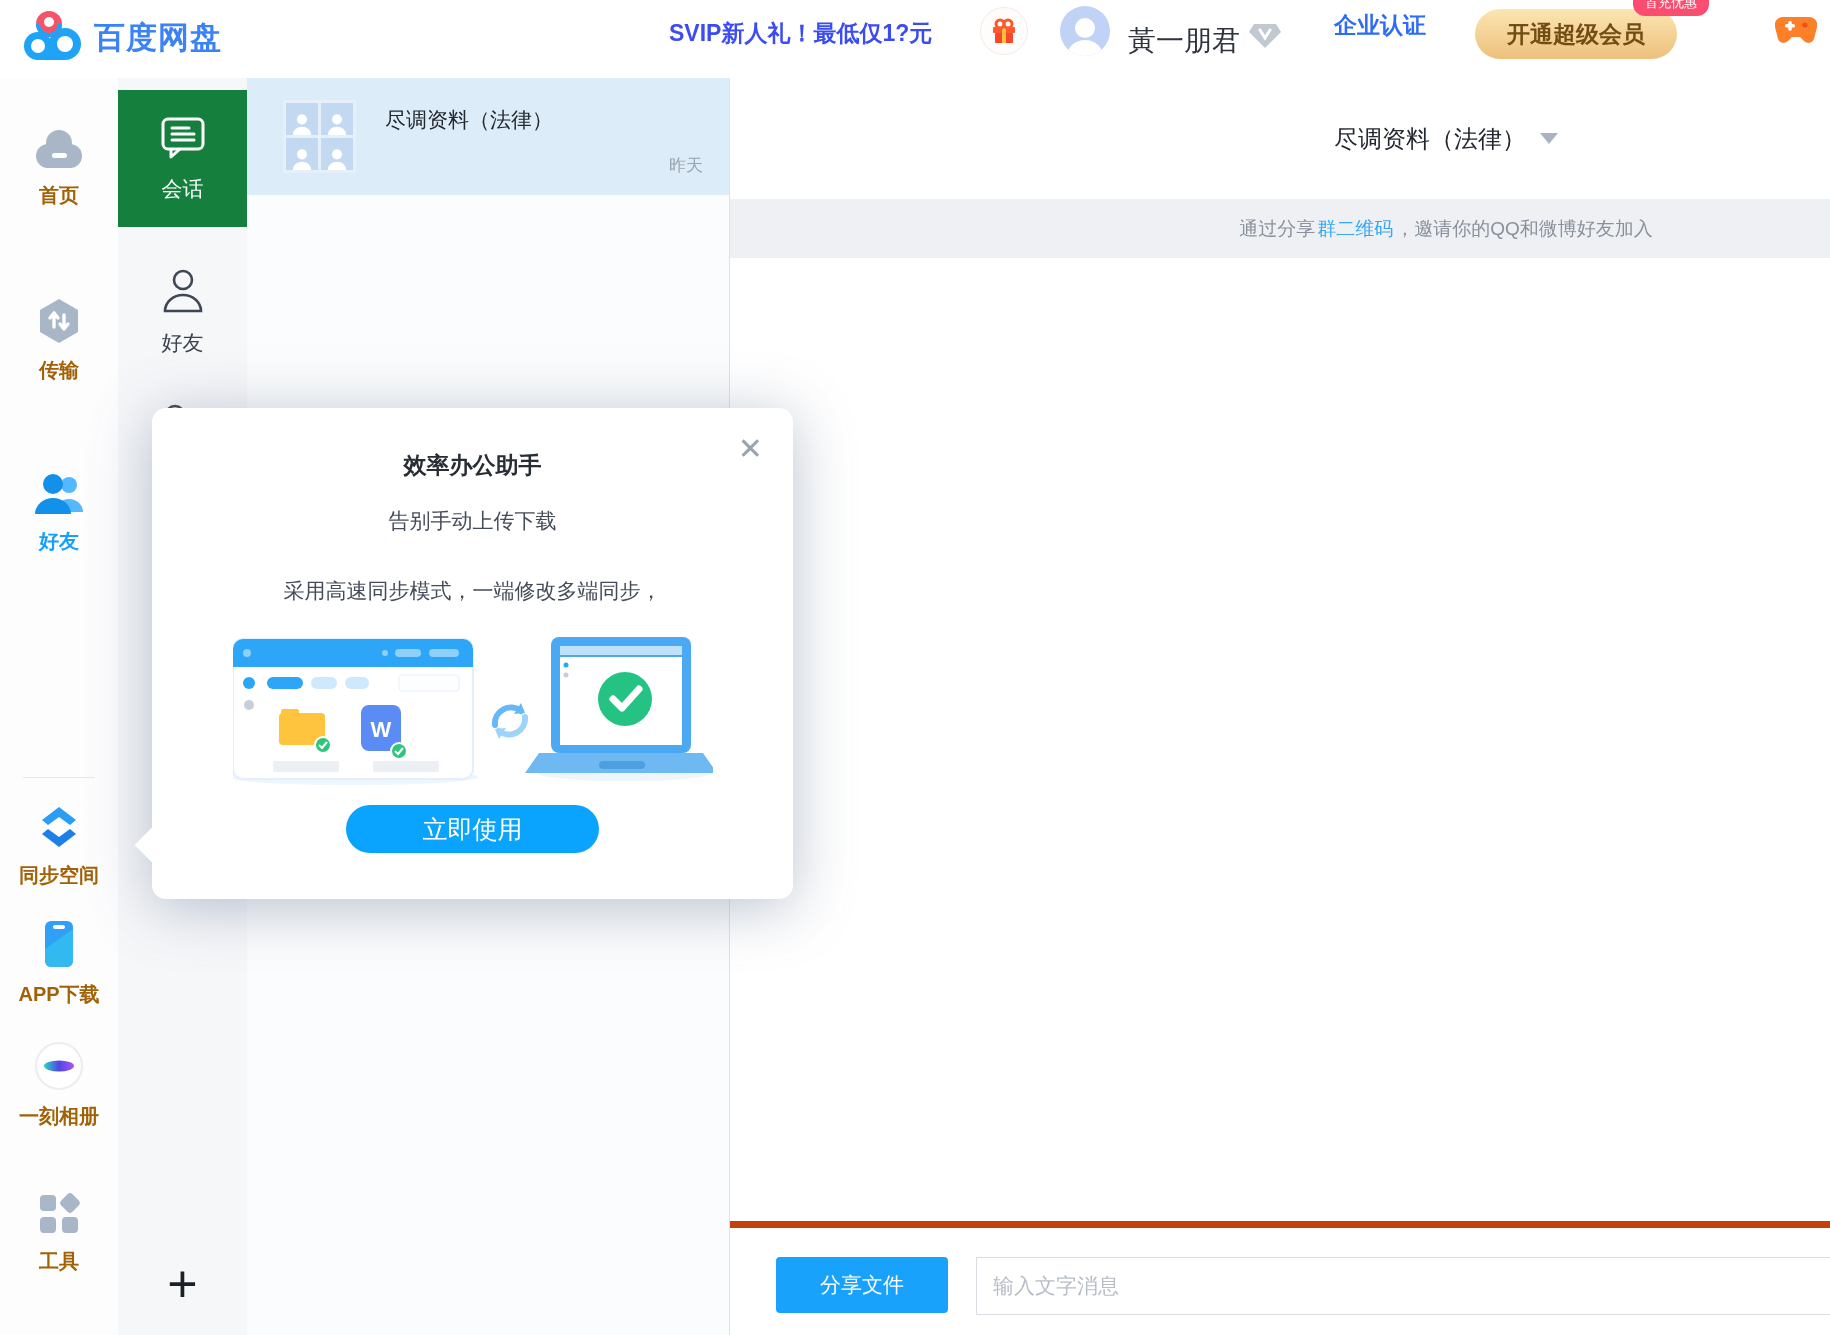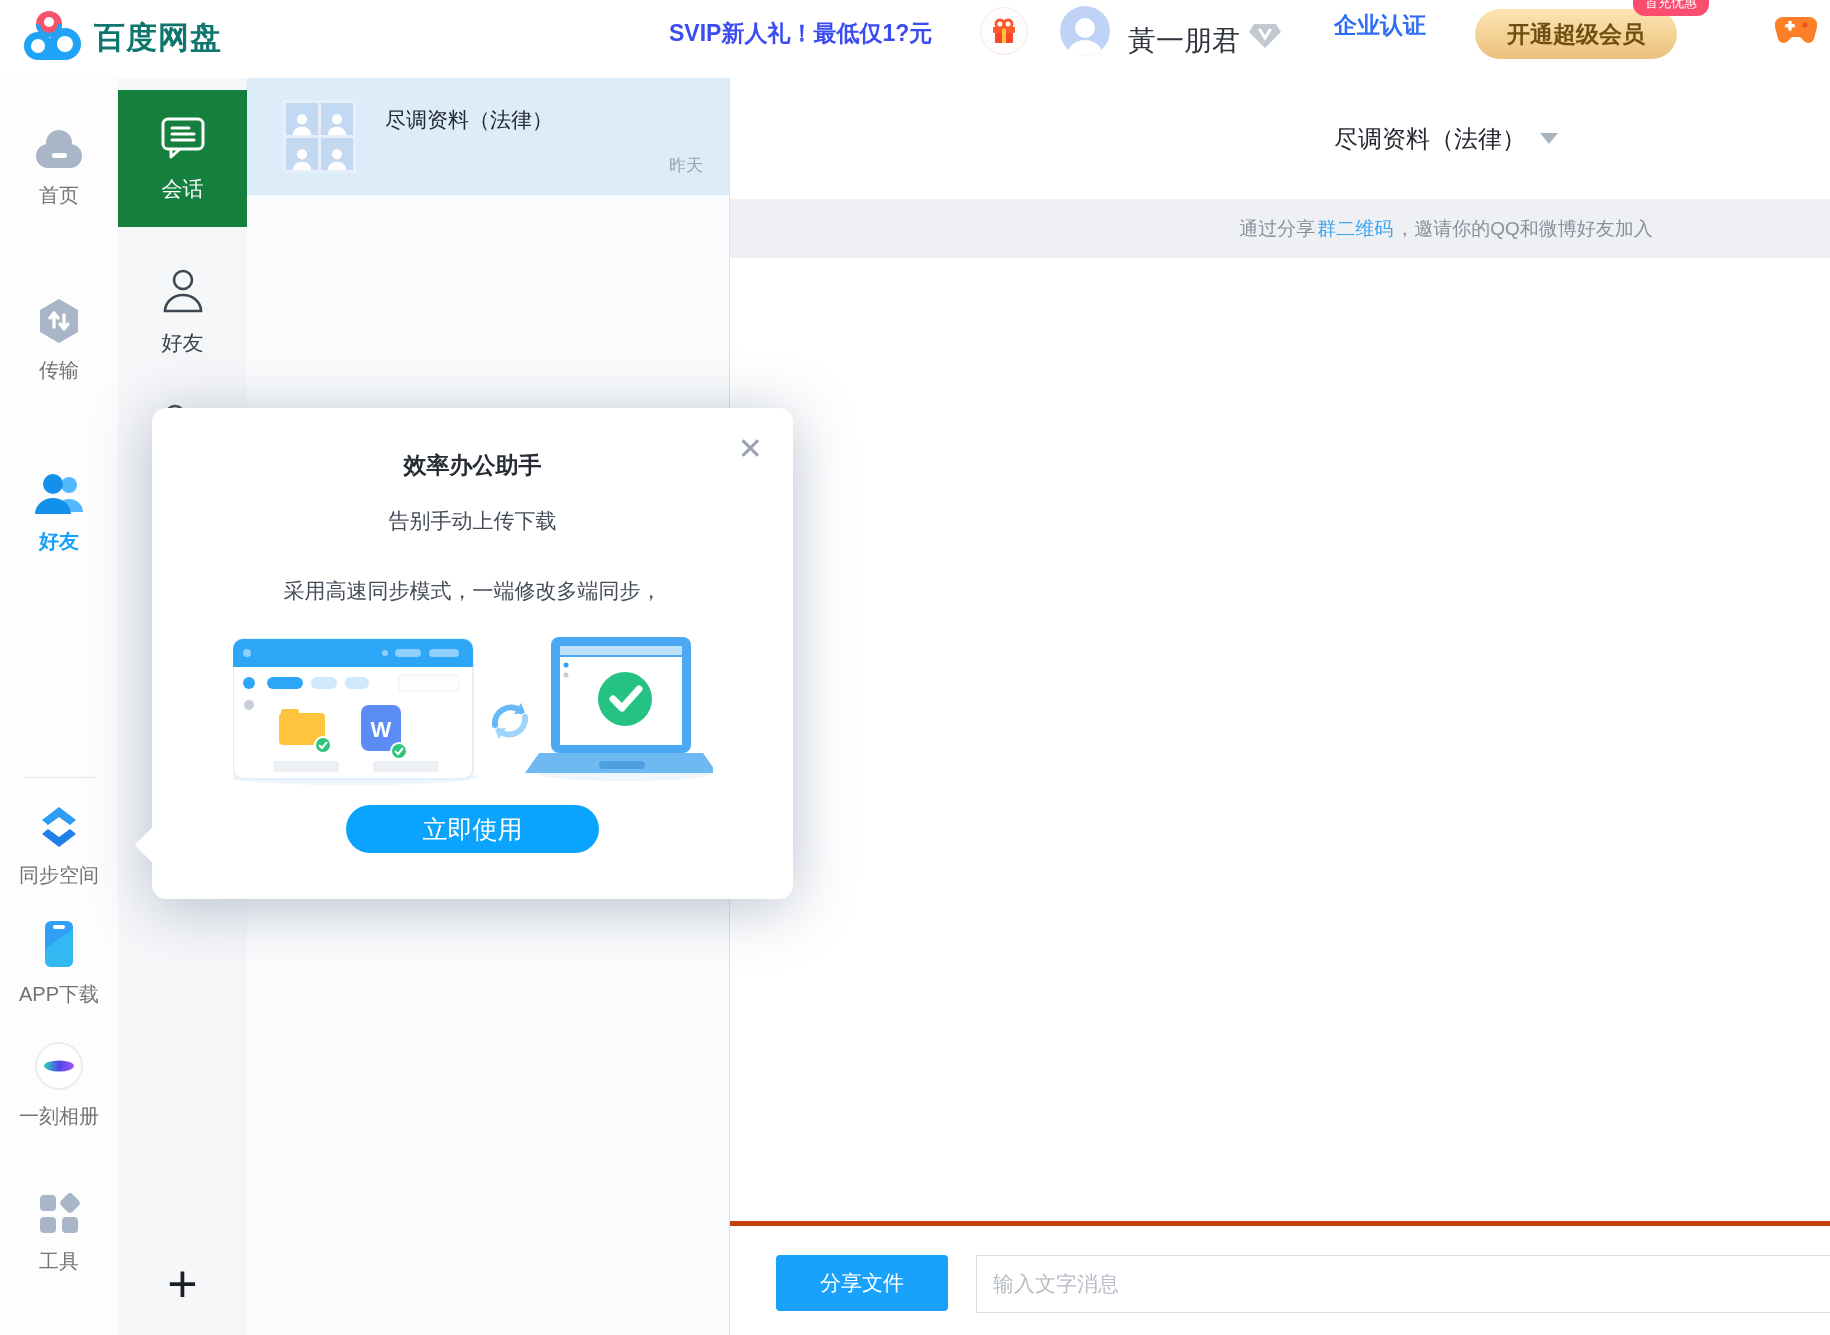--- a/index.html
+++ b/index.html
@@ -3,42 +3,42 @@
 <meta charset="utf-8">
 <style>
   * { margin:0; padding:0; box-sizing:border-box; }
   html,body { width:1830px; height:1335px; overflow:hidden; }
   body { font-family:"Liberation Sans","DejaVu Sans",sans-serif; background:#fff; color:#30353f; }
   .app { position:relative; width:1830px; height:1335px; overflow:hidden; }
 
   
   .topbar { position:relative; height:78px; background:#fff; z-index:30; }
   .logo-wrap { position:absolute; left:22px; top:8px; display:flex; align-items:center; gap:12px; }
-  .logo-text { font-size:31px; font-weight:700; color:#0f766e; letter-spacing:1px; }
+  .logo-text { font-size:31px; font-weight:700; color:#3b82f6; letter-spacing:1px; }
   .promo { position:absolute; left:669px; top:18px; font-size:23px; font-weight:600; color:#3b4cf2; cursor:pointer; }
   .gift-circle { position:absolute; left:980px; top:7px; width:48px; height:48px; border-radius:50%;
                  background:#fffdfc; border:1px solid #f4e9e6; display:flex; align-items:center; justify-content:center; cursor:pointer; }
   .avatar { position:absolute; left:1060px; top:6px; width:50px; height:50px; border-radius:50%;
             background:#c0d3f6; overflow:hidden; display:flex; align-items:flex-end; justify-content:center; cursor:pointer; }
   .username { position:absolute; left:1128px; top:22px; font-size:28px; color:#2e333c; cursor:pointer; }
   .vbadge { position:absolute; left:1248px; top:20px; width:34px; height:32px; cursor:pointer; }
   .enterprise { position:absolute; left:1334px; top:10px; font-size:23px; font-weight:600; color:#2f6cf6; cursor:pointer; }
   .upgrade-btn { position:absolute; left:1475px; top:9px; width:202px; height:50px; border:none; border-radius:25px;
                  background:linear-gradient(180deg,#fce5b2,#edc07c); color:#6f4d13; font-size:23px; font-weight:600;
                  font-family:inherit; cursor:pointer; }
   .upgrade-badge { position:absolute; left:1633px; top:-12px; height:28px; line-height:30px; padding:0 12px;
                    background:#fb4d6f; color:#fff; font-size:13px; border-radius:12px; z-index:5; }
   .game-circle { position:absolute; left:1774px; top:8px; width:44px; height:44px; display:flex; align-items:center; justify-content:center; cursor:pointer; }
 
   
   .app-body { display:flex; height:1257px; }
 
   .main-sidebar { width:118px; background:#fdfdfe; display:flex; flex-direction:column; align-items:center; flex-shrink:0; }
   .side-item { display:flex; flex-direction:column; align-items:center; gap:8px; cursor:pointer; }
-  .side-item .lbl { font-size:20px; color:#737373; }
+  .side-item .lbl { font-size:20px; color:#a16207;font-weight:bold; }
   .side-item.active .lbl { color:#16a0fb; font-weight:700; }
   .side-divider { width:72px; border-top:1px solid #e5e7eb; }
 
   .nav-column { position:relative; width:129px; background:#f6f7f9; flex-shrink:0; }
   .nav-tab { width:100%; display:flex; flex-direction:column; align-items:center; gap:10px; cursor:pointer; }
   .nav-tab.active { background:#15803d; padding:25px 0 24px; margin-top:12px; }
   .nav-tab.active .nlbl { color:#fff; }
   .nav-tab .nlbl { font-size:21px; color:#3c424e; }
   .nav-tab.plain { margin-top:40px; }
   .nav-groups { display:flex; justify-content:center; margin-top:46px; }
@@ -56,21 +56,21 @@
   
   .chat { position:relative; flex:1; overflow:hidden; background:#fff; display:flex; flex-direction:column; }
   .chat-header { height:121px; width:1432px; display:flex; align-items:center; justify-content:center; gap:14px; background:#fff; }
   .chat-title { font-size:24px; color:#23272f; }
   .caret-down { width:0; height:0; border-left:9px solid transparent; border-right:9px solid transparent;
                 border-top:11px solid #aab4c0; cursor:pointer; }
   .notice-bar { height:59px; width:1432px; background:#eef0f3; display:flex; align-items:center; justify-content:center;
                 font-size:19px; color:#8a919d; }
   .notice-link { color:#38a6f6; cursor:pointer; margin:0 2px; }
   .messages { flex:1; background:#fff; }
-  .input-area { position:relative; height:114px; border-top:5px solid #c2410c; background:#fff; }
+  .input-area { position:relative; height:114px; border-top:7px solid #c2410c; background:#fff; }
   .share-btn { position:absolute; left:46px; top:29px; width:172px; height:56px; border:none; border-radius:4px;
                background:#19a2fc; color:#fff; font-size:21px; font-family:inherit; cursor:pointer; }
   .msg-input { position:absolute; left:246px; top:29px; width:1171px; height:58px; border:1px solid #d9dce0;
                background:#fff; font-size:21px; color:#333; padding:0 16px; font-family:inherit; outline:none; }
   .msg-input::placeholder { color:#b7bdc6; }
 
   
   .popup { position:absolute; left:152px; top:408px; width:641px; height:491px; background:#fff; border-radius:14px;
            box-shadow:0 8px 60px rgba(90,110,140,.42); z-index:40; }
   .popup-tail { position:absolute; left:-12px; top:424px; width:26px; height:26px; background:#fff; transform:rotate(45deg); }

